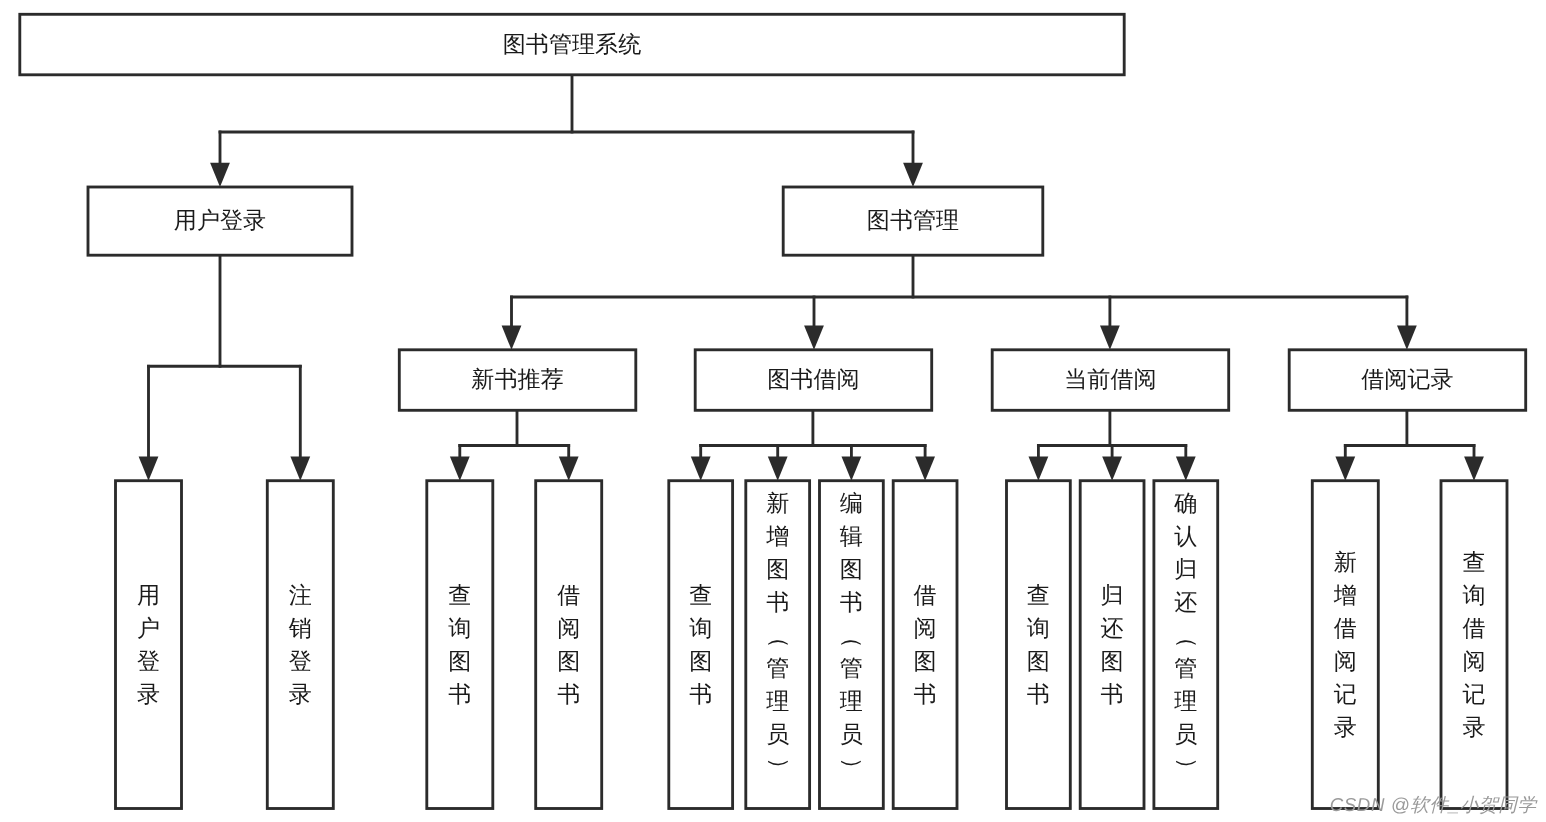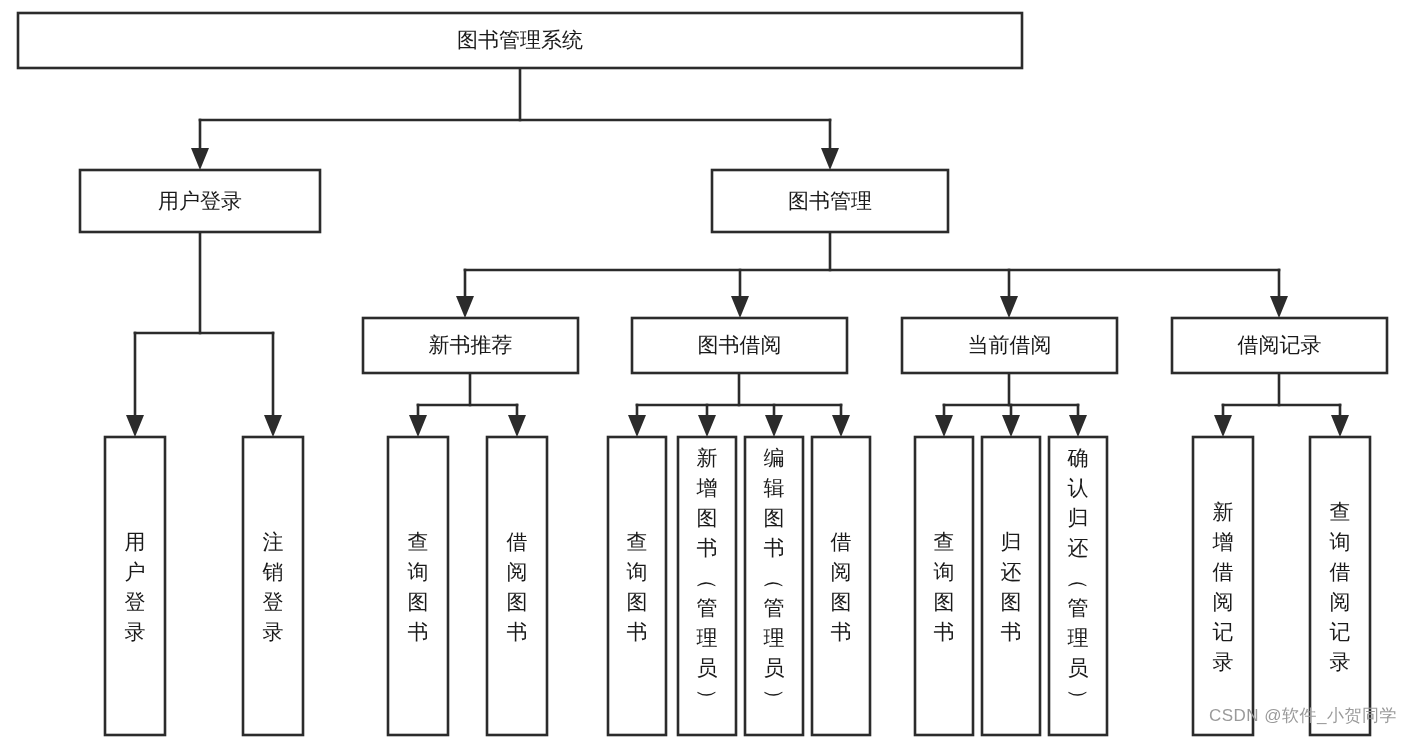--- a/index.html
+++ b/index.html
@@ -44,28 +44,29 @@
   .node-label {
     fill: #1a1a1a;
     font-family: "Liberation Sans", "DejaVu Sans", sans-serif;
     font-size: 21px;
     text-anchor: middle;
     dominant-baseline: middle;
   }
   .watermark {
     position: absolute;
     right: 8px;
-    bottom: 20px;
+    bottom: 4px;
     font-family: "Liberation Sans", "DejaVu Sans", sans-serif;
     font-size: 17px;
     color: #9a9a9a;
     letter-spacing: 0.5px;
     white-space: nowrap;
     user-select: none;
     pointer-events: none;
+    font-style: italic;
   }
 </style>
 </head>
 <body>
 
 <div id="diagram-root">
   <svg class="tree-svg" viewBox="0 0 1405 747" xmlns="http://www.w3.org/2000/svg">
     <g id="connector-layer">
         <g>
           <line x1="520" y1="68" x2="520" y2="120" class="connector"></line>

